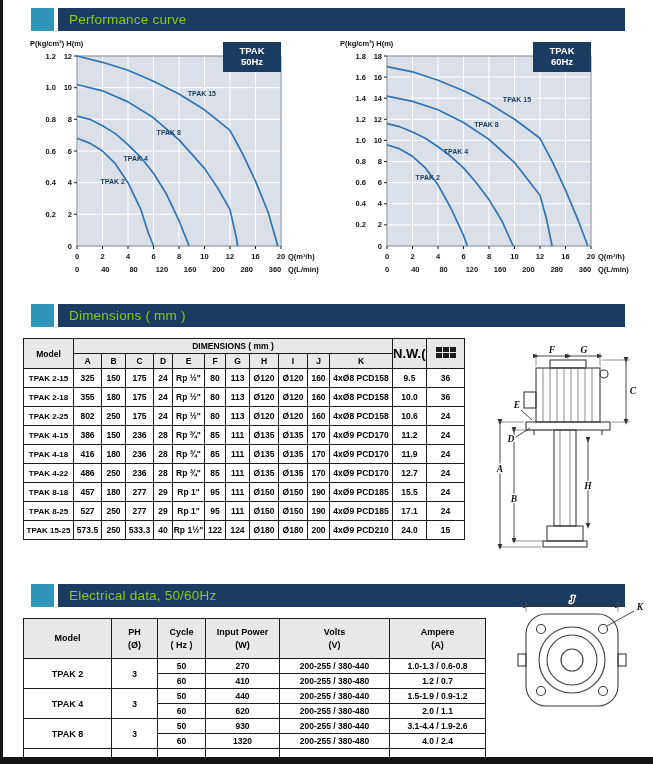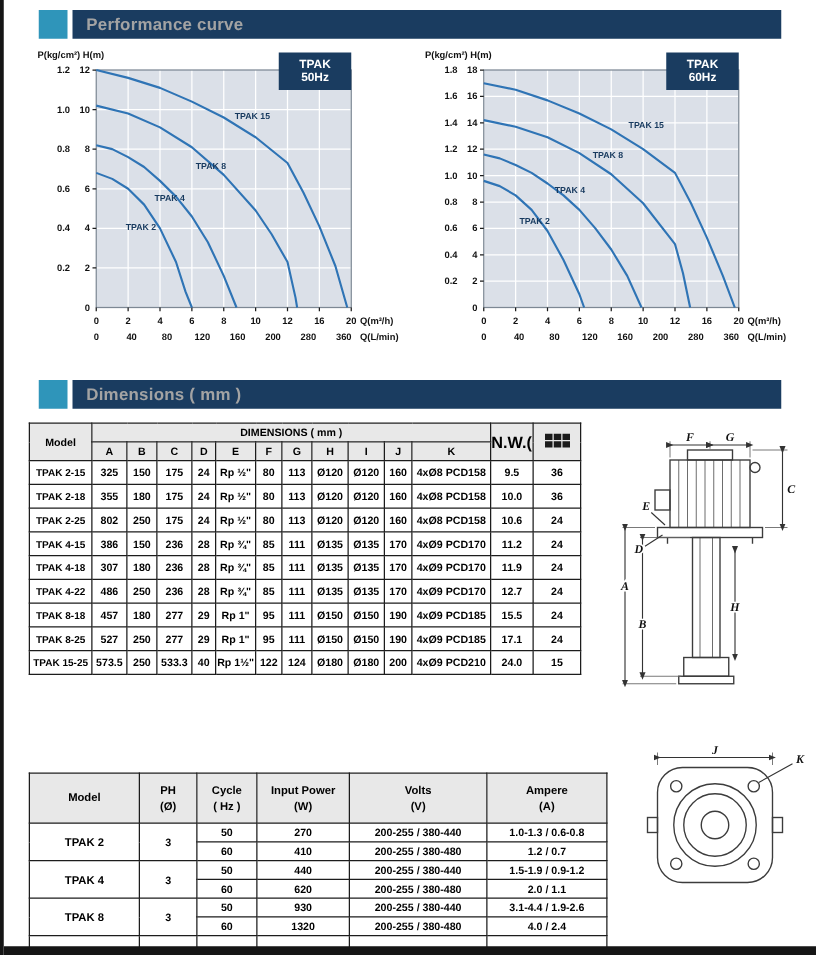--- a/index.html
+++ b/index.html
@@ -3,21 +3,21 @@
 <meta charset="utf-8">
 <style>
   *{box-sizing:border-box;margin:0;padding:0}
   html,body{background:#fff}
   body{font-family:"Liberation Sans",sans-serif}
   .page{position:relative;width:653px;height:764px;background:#fff;overflow:hidden;border-left:3px solid #151515}
   .cut{position:absolute;left:0;top:757px;width:653px;height:7px;background:#151515}
 
   .sec{position:absolute;left:28px;width:594px;height:23px;display:flex;gap:4px}
   .sq{width:23px;height:23px;background:var(--teal)}
-  .bar{flex:1;background:var(--navy);color:#a3a3a3;font-weight:bold;font-size:13.5px;line-height:23px;padding-left:11px;letter-spacing:.2px}
+  .bar{flex:1;background:var(--navy);color:#84cc16;font-weight:normal;font-size:13.5px;line-height:23px;padding-left:11px;letter-spacing:.2px}
 
   .chart{position:absolute;width:300px;height:258px}
   svg text{font-family:"Liberation Sans",sans-serif}
   .tx text{font-size:7.5px;font-weight:bold;fill:#111}
   .tx .sl{font-size:7px;fill:#16395e}
   .bd{font-size:9.5px;font-weight:bold;fill:#fff;text-anchor:middle}
   .at{font-size:7.5px;font-weight:bold;fill:#111}
 
   .dtab{position:absolute;border-collapse:collapse;table-layout:fixed;width:441px;background:#fff}
   .dtab th,.dtab td{border:1px solid #1c1c1c;text-align:center;vertical-align:middle;white-space:nowrap;overflow:hidden;font-weight:bold}
@@ -338,21 +338,21 @@
           <td>111</td>
           <td>Ø135</td>
           <td>Ø135</td>
           <td>170</td>
           <td>4xØ9 PCD170</td>
           <td>11.2</td>
           <td>24</td>
         </tr>
         <tr>
           <td class="mod">TPAK 4-18</td>
-          <td>307</td>
+          <td>416</td>
           <td>180</td>
           <td>236</td>
           <td>28</td>
           <td>Rp ¾"</td>
           <td>85</td>
           <td>111</td>
           <td>Ø135</td>
           <td>Ø135</td>
           <td>170</td>
           <td>4xØ9 PCD170</td>
@@ -466,20 +466,24 @@
       <text class="dim" x="94" y="9">G</text>
       <text class="dim" x="143" y="50">C</text>
       <text class="dim" x="27" y="64">E</text>
       <text class="dim" x="21" y="98">D</text>
       <text class="dim" x="10" y="128">A</text>
       <text class="dim" x="24" y="158">B</text>
       <text class="dim" x="98" y="145">H</text>
     </svg>
   </div>
 
+  <div class="sec" style="top:584px">
+    <div class="sq"></div>
+    <div class="bar"><span>Electrical data, 50/60Hz</span></div>
+  </div>
 
   <table class="etab" style="left:20px;top:618px">
       <colgroup>
         <col style="width:88px">
         <col style="width:46px">
         <col style="width:48px">
         <col style="width:74px">
         <col style="width:110px">
         <col style="width:96px">
       </colgroup>

